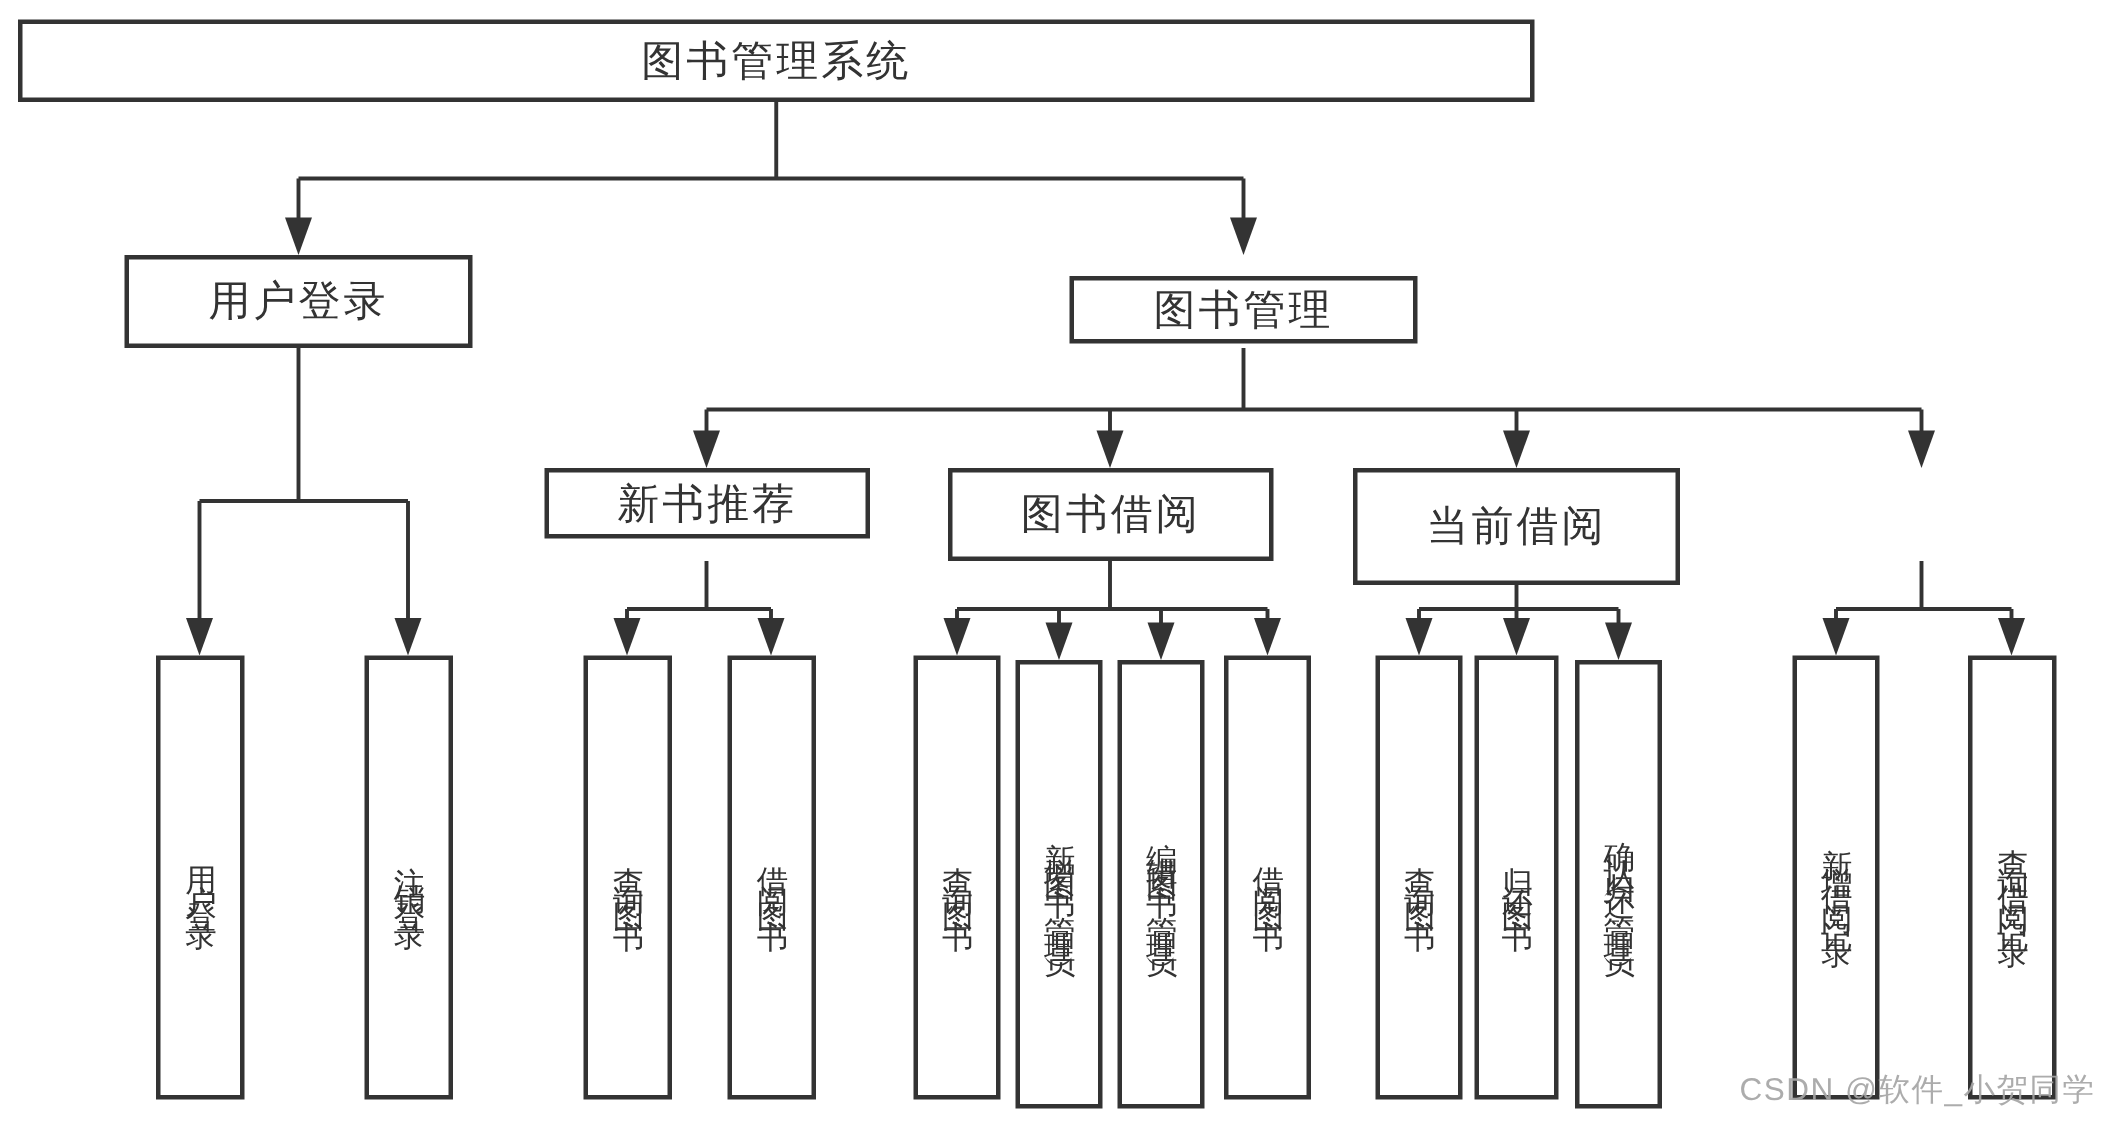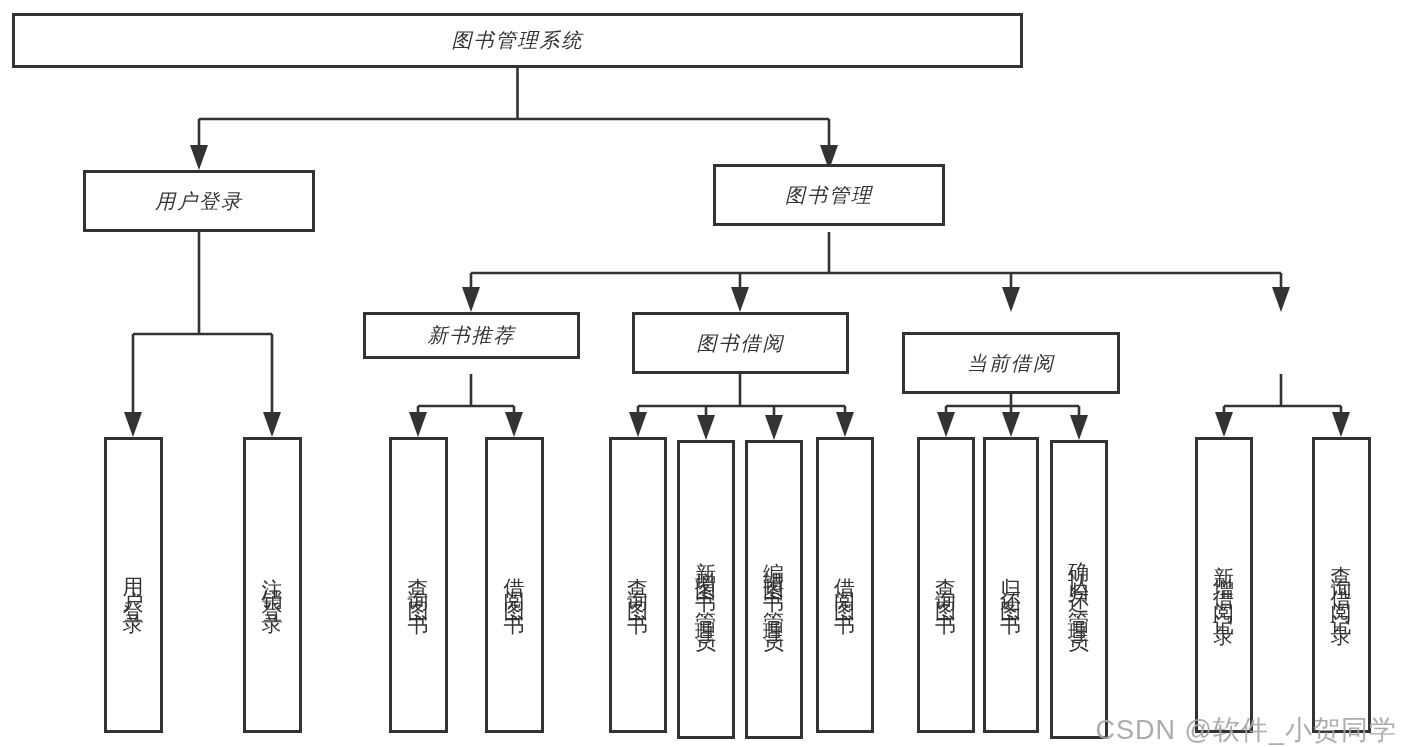--- a/index.html
+++ b/index.html
@@ -6,49 +6,49 @@
   .canvas{
     position:relative;width:1405px;height:747px;background:#ffffff;
     font-family:"Liberation Sans","DejaVu Sans",sans-serif;color:#333333;
     overflow:hidden;
   }
   .connector-svg{position:absolute;left:0;top:0;width:1405px;height:747px;}
   .node{
     position:absolute;box-sizing:border-box;border:3px solid #333333;background:#ffffff;
     display:flex;align-items:center;justify-content:center;
   }
-  .hbox{font-size:20px;letter-spacing:2px;white-space:nowrap;font-style:italic;}
+  .hbox{font-size:28px;letter-spacing:2px;white-space:nowrap;}
   .vbox span{
     writing-mode:vertical-rl;text-orientation:mixed;
     font-size:21px;letter-spacing:12px;line-height:1;white-space:nowrap;
   }
   .vbox.tight span{letter-spacing:10px;}
   
   .pos-root{left:12px;top:13px;width:1011px;height:55px;}
   .pos-user-login{left:83px;top:170px;width:232px;height:62px;}
-  .pos-book-mgmt{left:713px;top:164px;width:232px;height:62px;}
+  .pos-book-mgmt{left:713px;top:184px;width:232px;height:45px;}
   .pos-new-book-rec{left:363px;top:312px;width:217px;height:47px;}
   .pos-book-borrow{left:632px;top:312px;width:217px;height:62px;}
-  .pos-current-borrow{left:902px;top:312px;width:218px;height:62px;margin-top:20px;}
+  .pos-current-borrow{left:902px;top:312px;width:218px;height:78px;}
   .pos-borrow-records{left:1172px;top:312px;width:218px;height:62px;}
   .pos-l-user-login{left:104px;top:437px;width:59px;height:296px;}
   .pos-l-logout{left:243px;top:437px;width:59px;height:296px;}
   .pos-l-query-rec{left:389px;top:437px;width:59px;height:296px;}
   .pos-l-borrow-rec{left:485px;top:437px;width:59px;height:296px;}
   .pos-l-query-bor{left:609px;top:437px;width:58px;height:296px;}
   .pos-l-add-admin{left:677px;top:440px;width:58px;height:299px;}
   .pos-l-edit-admin{left:745px;top:440px;width:58px;height:299px;}
   .pos-l-borrow-bor{left:816px;top:437px;width:58px;height:296px;}
   .pos-l-query-cur{left:917px;top:437px;width:58px;height:296px;}
   .pos-l-return{left:983px;top:437px;width:56px;height:296px;}
   .pos-l-confirm-admin{left:1050px;top:440px;width:58px;height:299px;}
   .pos-l-add-record{left:1195px;top:437px;width:58px;height:296px;}
   .pos-l-query-record{left:1312px;top:437px;width:59px;height:296px;}
   .watermark{
-    position:absolute;right:8px;top:712px;font-size:27px;letter-spacing:1px;
+    position:absolute;right:8px;top:712px;font-size:21px;letter-spacing:1px;
     color:rgba(165,165,165,0.92);white-space:nowrap;z-index:5;
   }
 </style>
 </head>
 <body>
 
 <div class="canvas">
 
   <svg class="connector-svg" viewBox="0 0 1405 747" xmlns="http://www.w3.org/2000/svg">
     <g stroke="#333333" stroke-width="2.6" fill="none">

